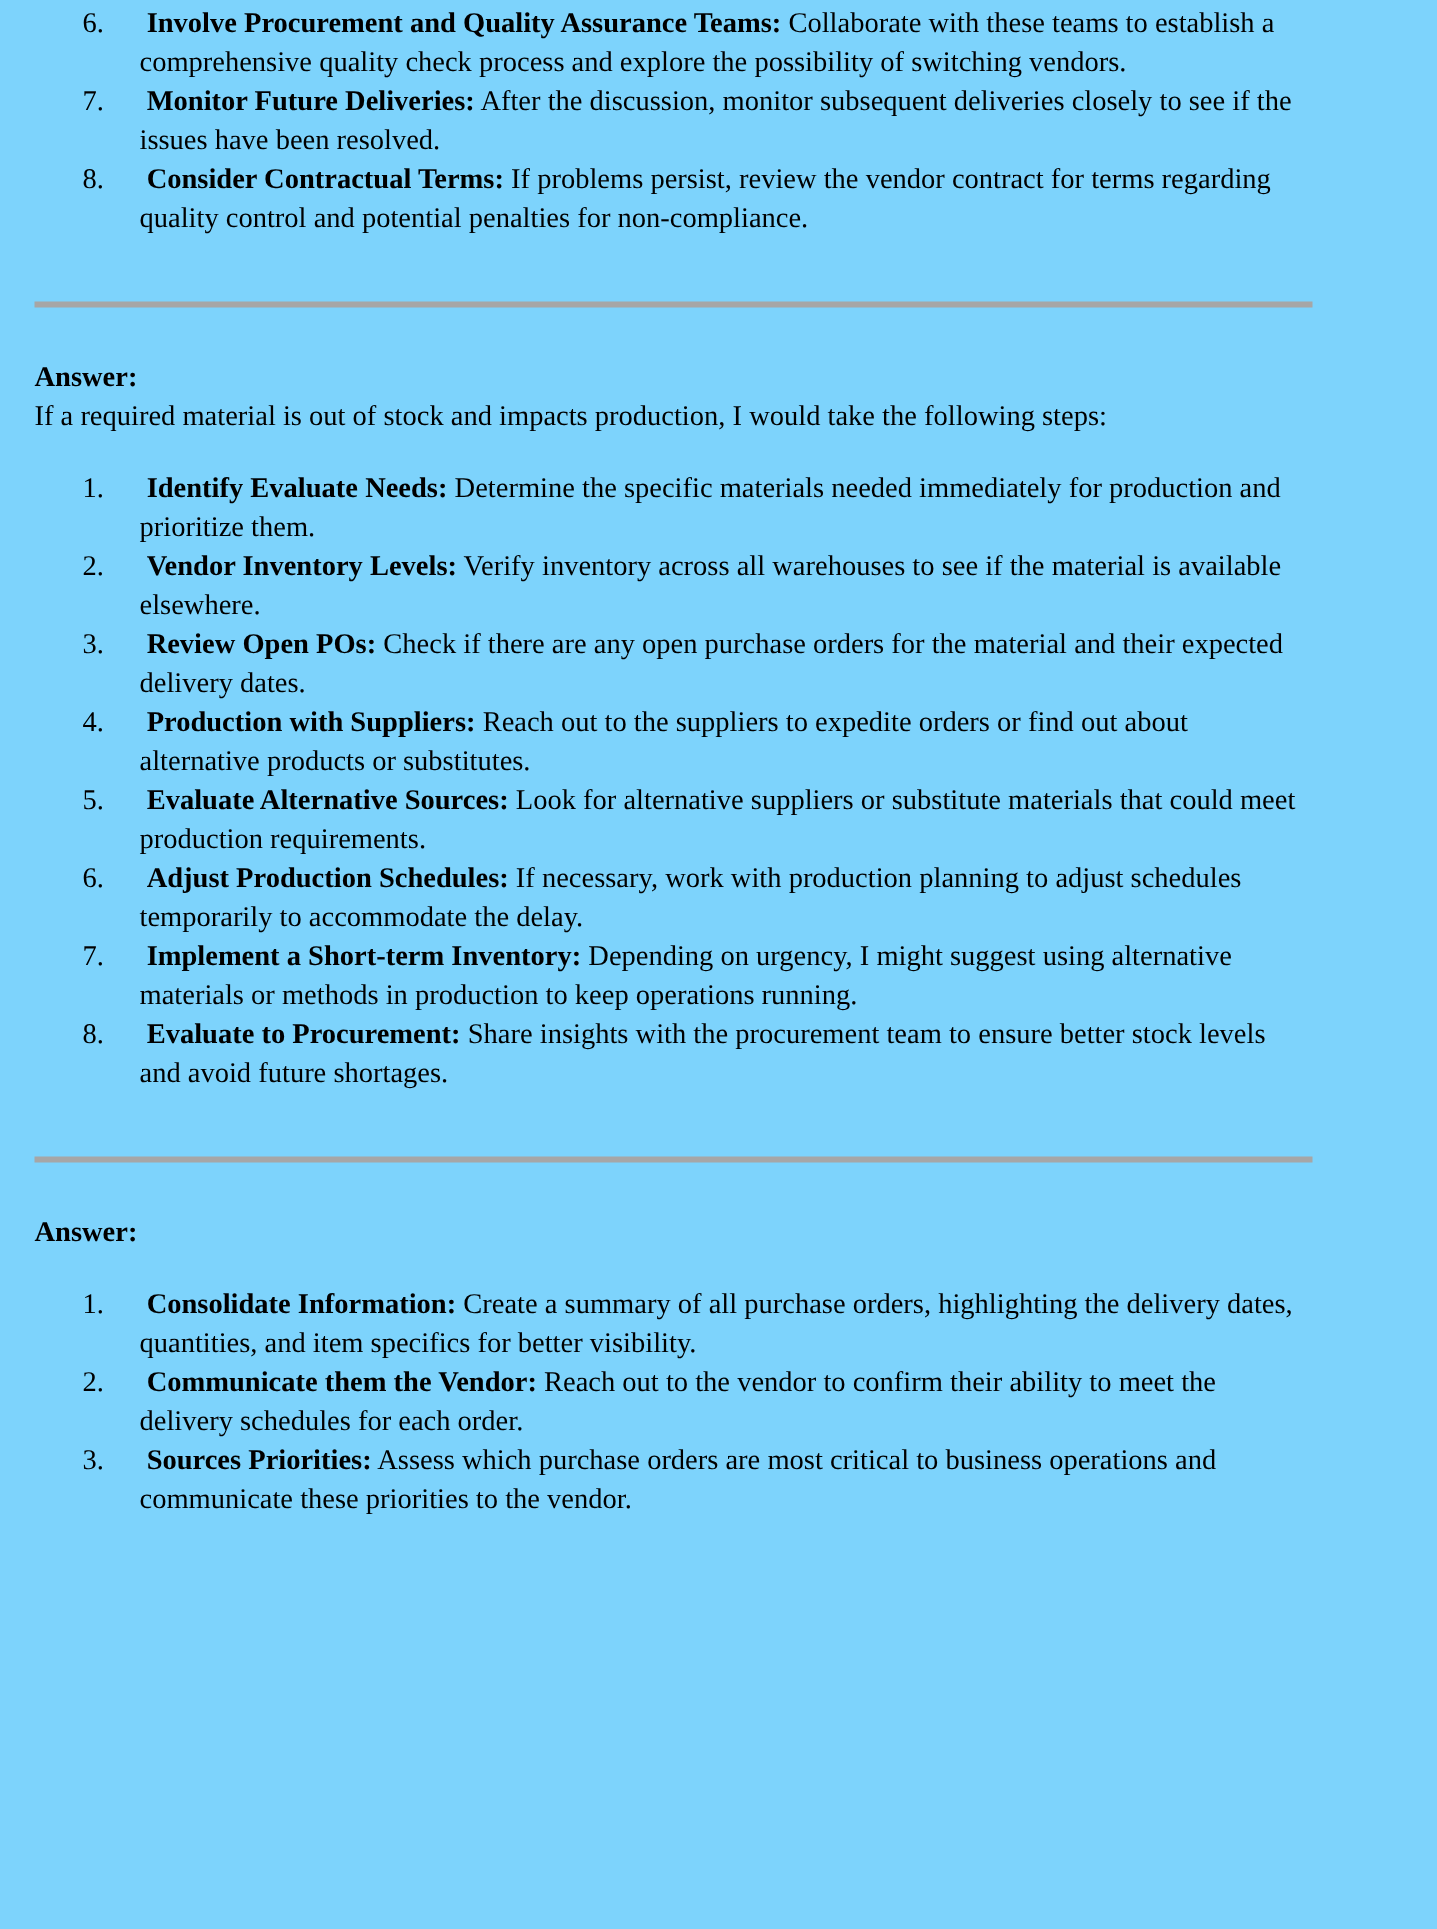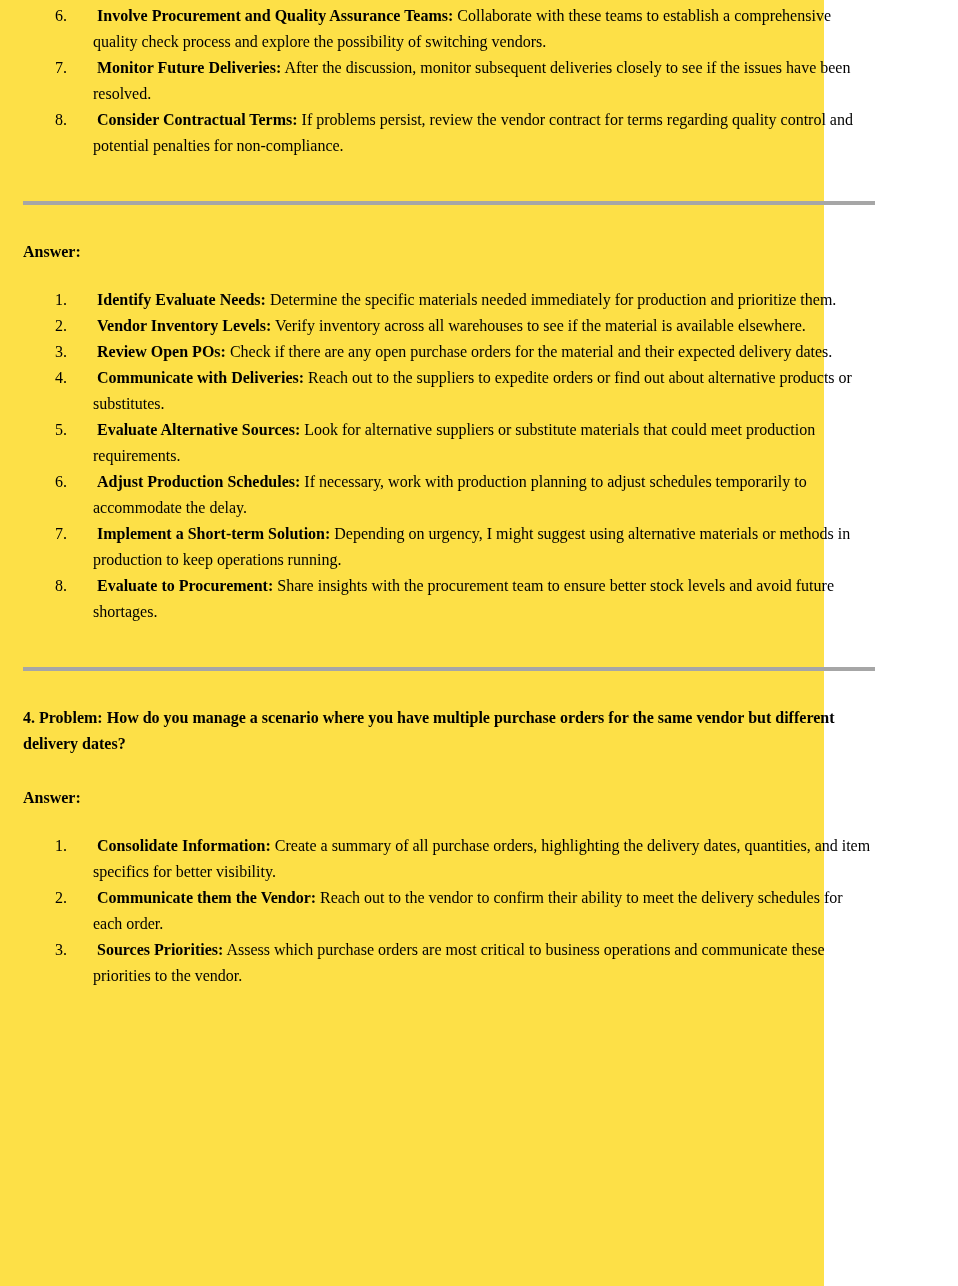--- a/index.html
+++ b/index.html
@@ -7,28 +7,28 @@
     padding: 0;
     background: #ffffff;
   }
   body {
     width: 958px;
     height: 1286px;
     overflow: hidden;
   }
   .page {
     box-sizing: border-box;
-    width: 824px;
+    width: 958px;
     height: 1286px;
     padding: 3px 0 0 23px;
     font-family: "Liberation Serif", "DejaVu Serif", serif;
-    font-size: 16px;
+    font-size: 19px;
     line-height: 26px;
     color: #000000;
-    background: #fde047;
+    background: #7dd3fc;
   }
   .content-width {
     width: 852px;
   }
   ol.steps {
     margin: 0;
     padding: 0 0 0 70px;
     list-style: none;
     width: 782px;
   }
@@ -87,60 +87,60 @@
       <span class="lbl">Consider Contractual Terms:</span>
       <span>If problems persist, review the vendor contract for terms regarding quality control and potential penalties for non-compliance.</span>
     </li>
   </ol>
 
   <hr class="divider">
 
 
   <div class="answer-block content-width">
     <span class="answer-label">Answer:</span>
+    <span class="answer-intro">If a required material is out of stock and impacts production, I would take the following steps:</span>
   </div>
 
   <ol class="steps start-1">
     <li>
       <span class="lbl">Identify Evaluate Needs:</span>
       <span>Determine the specific materials needed immediately for production and prioritize them.</span>
     </li>
     <li>
       <span class="lbl">Vendor Inventory Levels:</span>
       <span>Verify inventory across all warehouses to see if the material is available elsewhere.</span>
     </li>
     <li>
       <span class="lbl">Review Open POs:</span>
       <span>Check if there are any open purchase orders for the material and their expected delivery dates.</span>
     </li>
     <li>
-      <span class="lbl">Communicate with Deliveries:</span>
+      <span class="lbl">Production with Suppliers:</span>
       <span>Reach out to the suppliers to expedite orders or find out about alternative products or substitutes.</span>
     </li>
     <li>
       <span class="lbl">Evaluate Alternative Sources:</span>
       <span>Look for alternative suppliers or substitute materials that could meet production requirements.</span>
     </li>
     <li>
       <span class="lbl">Adjust Production Schedules:</span>
       <span>If necessary, work with production planning to adjust schedules temporarily to accommodate the delay.</span>
     </li>
     <li>
-      <span class="lbl">Implement a Short-term Solution:</span>
+      <span class="lbl">Implement a Short-term Inventory:</span>
       <span>Depending on urgency, I might suggest using alternative materials or methods in production to keep operations running.</span>
     </li>
     <li>
       <span class="lbl">Evaluate to Procurement:</span>
       <span>Share insights with the procurement team to ensure better stock levels and avoid future shortages.</span>
     </li>
   </ol>
 
   <hr class="divider">
 
-  <div class="problem-heading content-width">4. Problem: How do you manage a scenario where you have multiple purchase orders for the same vendor but different delivery dates?</div>
 
   <div class="answer-block content-width">
     <span class="answer-label">Answer:</span>
   </div>
 
   <ol class="steps start-1">
     <li>
       <span class="lbl">Consolidate Information:</span>
       <span>Create a summary of all purchase orders, highlighting the delivery dates, quantities, and item specifics for better visibility.</span>
     </li>

